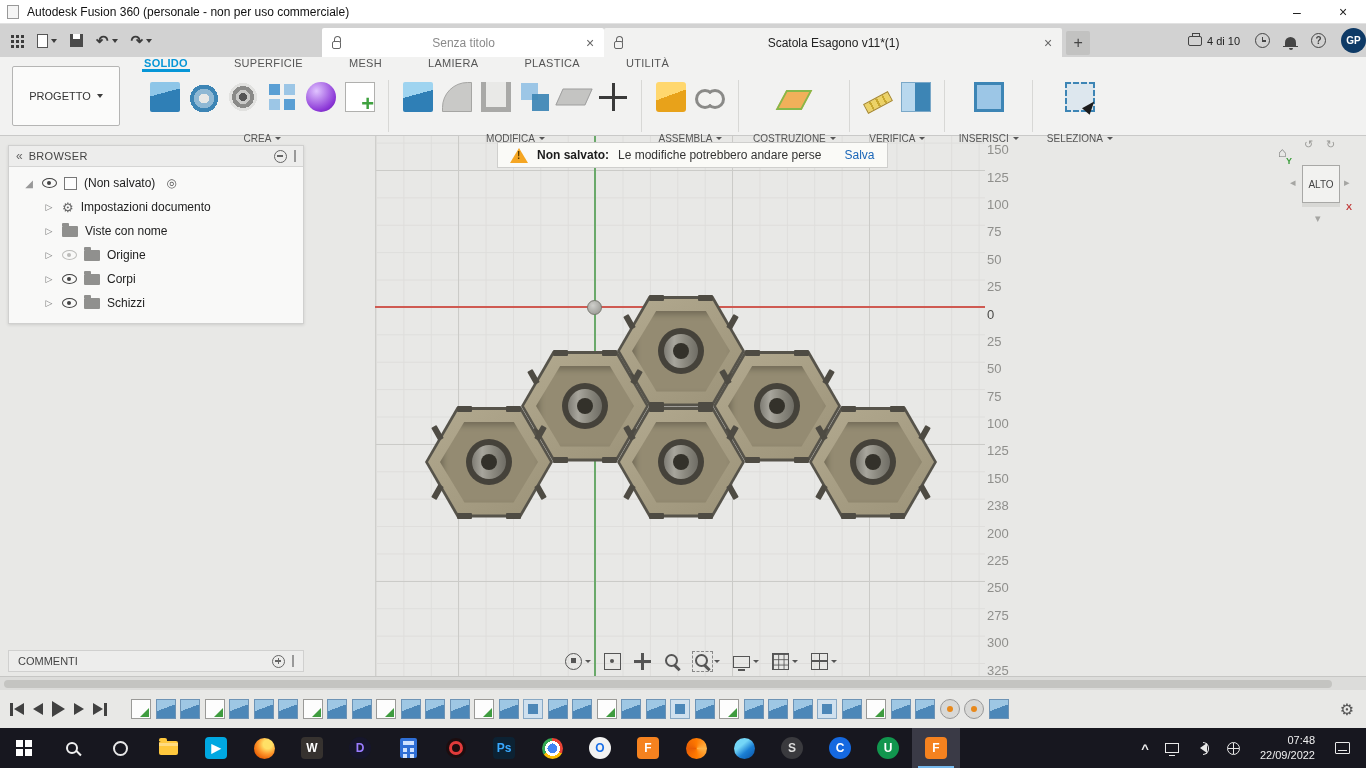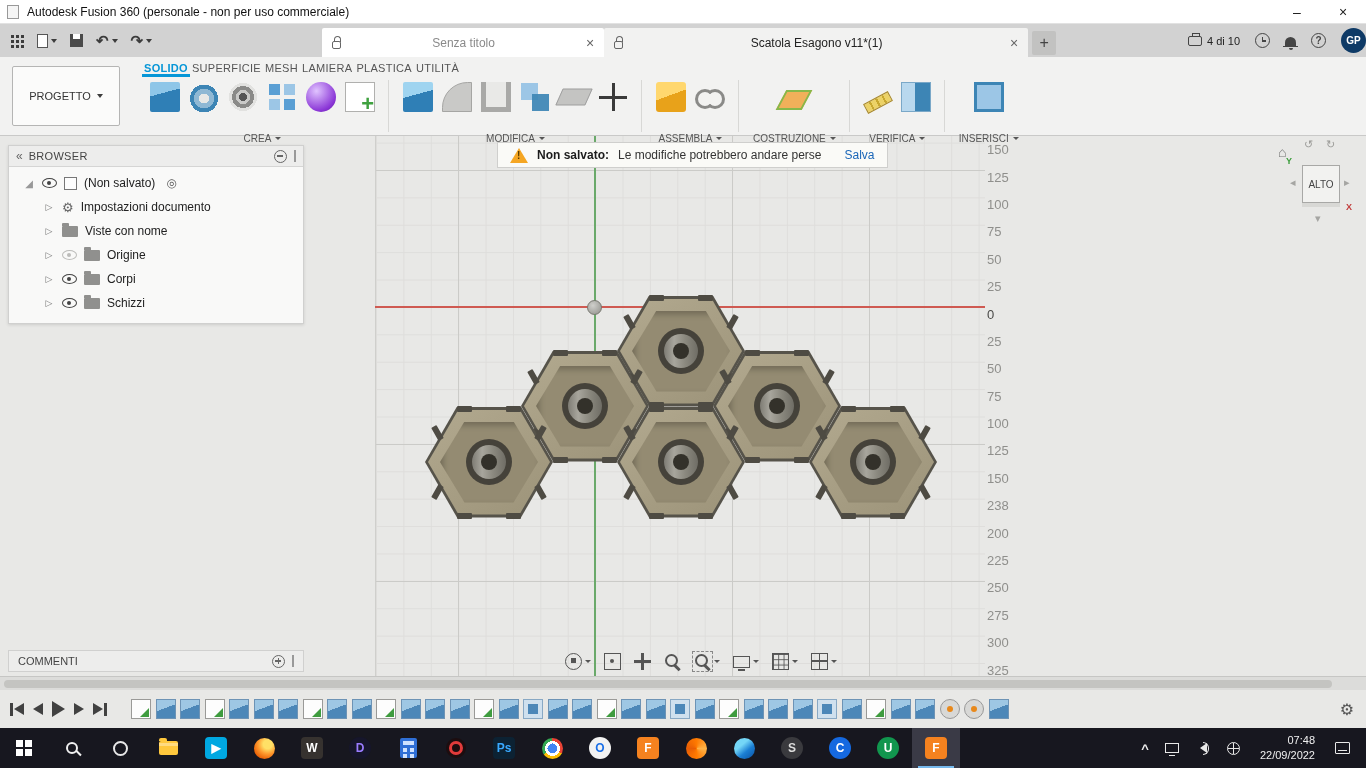--- a/index.html
+++ b/index.html
@@ -21,21 +21,21 @@
 .qa-ic{font-size:15px;font-weight:bold;color:#3c3c3c;line-height:1}
 .caret{width:0;height:0;border-left:3.5px solid transparent;border-right:3.5px solid transparent;border-top:4px solid #3c3c3c;display:inline-block}
 .caret.sm{border-left-width:3px;border-right-width:3px;border-top-width:3.5px;border-top-color:#555}
 .ic-app-grid-icon{width:14px;height:14px;background-image:radial-gradient(#3c3c3c 1.7px,transparent 1.9px);background-size:5px 5px}
 .ic-file-menu-icon{width:11px;height:14px;background:#fdfdfd;border:1px solid #555}
 .ic-save-icon{width:13px;height:13px;background:#4a4a4a;position:relative}
 .ic-save-icon::after{content:"";position:absolute;left:3px;top:0;width:7px;height:5px;background:#fff}
 .doc-tabs{display:flex;align-items:flex-end;height:100%;margin-left:160px}
 .doc-tab{height:29px;display:flex;align-items:center;padding:0 10px;gap:8px;font-size:12px;border-radius:2px 2px 0 0}
 .doc-tab.inactive{background:#ffffff;color:#8a8a8a;width:282px}
-.doc-tab.active{background:#f2f2f1;color:#222;width:424px}
+.doc-tab.active{background:#f2f2f1;color:#222;width:458px}
 .doc-tab .tab-label{flex:1;text-align:center;white-space:nowrap;overflow:hidden}
 .tab-close{color:#666;font-size:14px;line-height:1}
 .ic-lock{width:9px;height:8px;border:1.5px solid #666;border-radius:2px;position:relative;margin-top:5px}
 .ic-lock::before{content:"";position:absolute;left:0.5px;top:-6px;width:5px;height:5px;border:1.5px solid #666;border-bottom:none;border-radius:4px 4px 0 0}
 .new-tab{width:24px;height:24px;margin:0 0 2px 4px;background:#c2c2c1;display:flex;align-items:center;justify-content:center;font-size:16px;color:#444;border-radius:2px}
 .status-cluster{margin-left:auto;display:flex;align-items:center;gap:15px;}
 .job{display:flex;align-items:center;gap:5px;font-size:11px;color:#222}
 .ic-job{width:14px;height:10px;border:1.5px solid #444;border-radius:2px;position:relative}
 .ic-job::before{content:"";position:absolute;left:3px;top:-4px;width:6px;height:3px;border:1.5px solid #444;border-bottom:none}
 .ic-clock{width:15px;height:15px;border:1.5px solid #444;border-radius:50%;position:relative}
@@ -43,21 +43,21 @@
 .ic-clock::before{content:"";position:absolute;left:5.5px;top:6px;width:4.5px;height:1.5px;background:#444}
 .ic-bell{width:11px;height:9px;background:#444;border-radius:6px 6px 0 0;position:relative;margin-top:1px}
 .ic-bell::before{content:"";position:absolute;left:-2px;bottom:-1.5px;width:15px;height:1.5px;background:#444}
 .ic-bell::after{content:"";position:absolute;left:3.5px;bottom:-4px;width:4px;height:2px;border-radius:0 0 3px 3px;background:#444}
 .ic-help{width:15px;height:15px;border-radius:50%;border:1.5px solid #444;font-size:10px;display:flex;align-items:center;justify-content:center;color:#444;font-weight:bold}
 .avatar{width:25px;height:25px;border-radius:50%;background:#0e3a66;color:#fff;font-size:10px;font-weight:bold;display:flex;align-items:center;justify-content:center}
 
 
 .ribbon{position:absolute;top:57px;left:0;right:0;height:79px;background:#f2f2f1;border-bottom:1px solid #c9c9c8;z-index:48}
 .project-btn{position:absolute;left:12px;top:9px;width:108px;height:60px;border:1px solid #b5b5b4;background:#fbfbfa;display:flex;align-items:center;justify-content:center;gap:6px;font-size:11px;color:#333;border-radius:2px}
-.ribbon-tabs{position:absolute;left:142px;top:0;height:20px;display:flex;align-items:flex-end}
+.ribbon-tabs{position:absolute;left:142px;top:0;height:20px;display:flex;gap:42px;align-items:flex-start}
 .ribbon-tab{font-size:11px;color:#555;display:flex;align-items:center;border-bottom:3px solid transparent;padding:0 2px;letter-spacing:.3px}
 .ribbon-tab.active{color:var(--accent,#0696d7);border-bottom-color:var(--accent,#0696d7);font-weight:bold}
 .ribbon-tools{position:absolute;left:136px;top:21px;right:0;height:57px;display:flex;align-items:flex-start}
 .tool-group{display:flex;flex-direction:column;align-items:center;padding:0 14px;position:relative}
 .tool-group:not(:last-child)::after{content:"";position:absolute;right:0;top:2px;height:52px;width:1px;background:#d8d8d6}
 .group-icons{display:flex;gap:9px;height:38px;align-items:center}
 .group-label{margin-top:17px;font-size:10px;color:#555;display:flex;align-items:center;gap:4px}
 .ri{width:30px;height:30px;position:relative;display:inline-block}
 .ri.create-extrude-icon{background:linear-gradient(165deg,#8ec6e8 0 38%,#2f7fb6 38%);border-radius:2px}
 .ri.create-revolve-icon{background:radial-gradient(circle at 50% 55%,#e8e8e6 0 5px,#8fb8d4 5px 10px,#3d85b5 10px 14px,transparent 14px)}
@@ -370,20 +370,26 @@
             <span class="ri inspect-section-analysis-icon"></span>
           </div>
           <div class="group-label">VERIFICA<span class="caret sm"></span></div>
         </div>
         <div class="tool-group">
           <div class="group-icons">
             <span class="ri insert-canvas-icon"></span>
           </div>
           <div class="group-label">INSERISCI<span class="caret sm"></span></div>
         </div>
+        <div class="tool-group">
+          <div class="group-icons">
+            <span class="ri select-icon"></span>
+          </div>
+          <div class="group-label">SELEZIONA<span class="caret sm"></span></div>
+        </div>
       </div>
   </div>
 
   <div class="viewport">
     <div class="grid"></div>
     <div class="axis-x"></div>
     <div class="axis-y"></div>
     <div class="origin-dot"></div>
     <div class="model">
         <div class="hex" style="left: 617px; top: 159.5px;">

